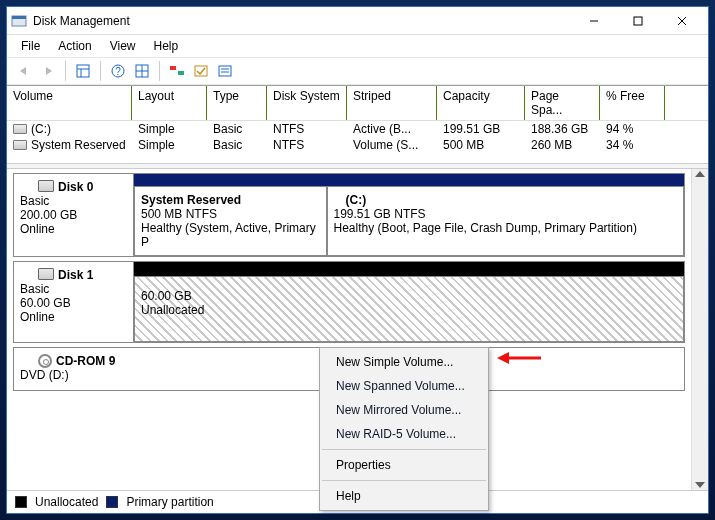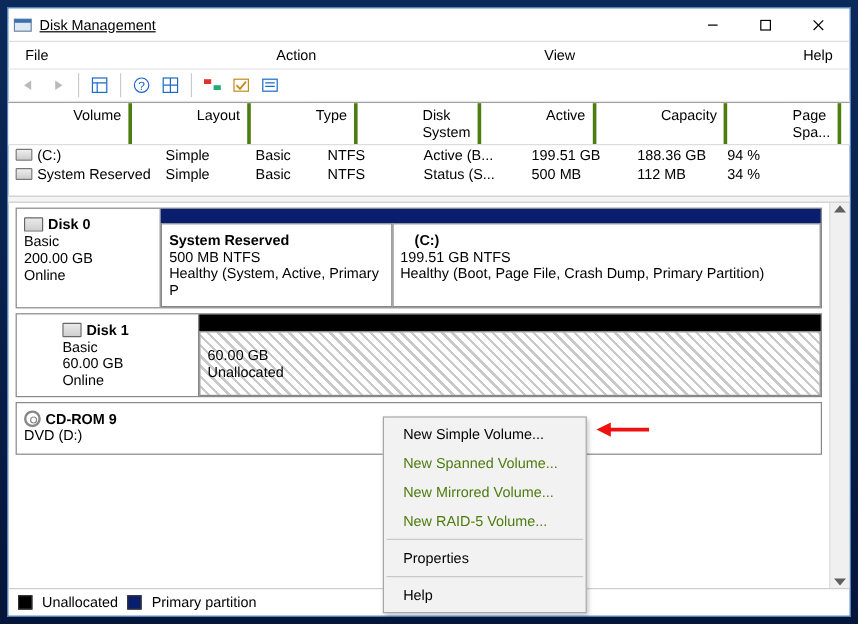--- a/index.html
+++ b/index.html
@@ -1,61 +1,61 @@
 <!DOCTYPE html>
 <html><head>
 <meta charset="utf-8">
 <style>
   * { box-sizing: border-box; margin: 0; padding: 0; }
   body { font-family: "Segoe UI", Tahoma, sans-serif; font-size: 12px; background: #0a1840; }
   .outer { padding: 6px; background: linear-gradient(180deg,#0b2a5a,#06153a); width:715px; height:520px; }
   .window { background: #fff; border: 1px solid #3a6fb0; width: 100%; height: 100%; display: flex; flex-direction: column; position: relative; }
   .titlebar { display:flex; align-items:center; height:28px; padding:0 4px; border-bottom:1px solid #ddd; }
   .titlebar .app-icon { width:16px; height:16px; margin-right:6px; display:inline-flex; }
-  .titlebar .title { flex:1; font-size:12px;text-decoration:underline; }
+  .titlebar .title { flex:1; font-size:12px; }
   .winbtns { display:flex; }
   .winbtn { width:44px; height:28px; display:flex; align-items:center; justify-content:center; }
-  .menubar { display:flex; gap:2px; padding:2px 6px; font-size:12px;justify-content:space-between; }
+  .menubar { display:flex; gap:2px; padding:2px 6px; font-size:12px; }
   .menubar .mitem { padding:2px 8px; }
   .toolbar { display:flex; align-items:center; padding:2px 6px; border-top:1px solid #e6e6e6; border-bottom:1px solid #e6e6e6; height:28px; gap:2px; }
   .tb { width:22px; height:22px; display:inline-flex; align-items:center; justify-content:center; border:1px solid transparent;}
   .tb.disabled { opacity:.4; }
   .sep { width:1px; height:20px; background:#ccc; margin:0 4px; }
   .list-area { border-top:1px solid #a0a0a0; }
   .colhdr { display:flex; background:#fff; border-bottom:1px solid #ddd; font-size:12px; }
-  .colhdr .col { padding:3px 6px; border-right:3px solid #4d7c0f; background:#fff;margin-left:48px; }
+  .colhdr .col { padding:3px 6px; border-right:1px solid #4d7c0f; background:#fff; }
   .rows .row { display:flex; font-size:12px; }
   .rows .cell { padding:1px 6px; white-space:nowrap; overflow:hidden; text-overflow:ellipsis;}
   .rows .cell.first { display:flex; align-items:center; gap:4px; }
   .drive-ico { width:14px; height:10px; border:1px solid #777; border-radius:1px; background:linear-gradient(#eee,#ccc); display:inline-block; }
   .splitter { height:6px; background:#f4f4f4; border-top:1px solid #ccc; border-bottom:1px solid #ccc;}
   .disk-area { flex:1; overflow:auto; display:flex; }
   .diskcol { flex:1; }
   .diskrow { display:flex; border:1px solid #888; margin:4px 6px 4px 6px; }
   .diskinfo { width:120px; border-right:1px solid #888; padding:6px; font-size:12px; }
-  .diskinfo .dname { font-weight:bold; display:flex; align-items:center; gap:4px;}
+  .diskinfo .dname { font-weight:bold; display:flex; gap:4px;margin-left:18px;}
   .disk-ico { width:16px; height:12px; border:1px solid #666; border-radius:1px; background:linear-gradient(#e9e9e9,#cfcfcf); display:inline-block; }
   .cd-ico { width:14px; height:14px; border:2px solid #888; border-radius:50%; display:inline-block; position:relative;}
   .cd-ico::after{content:"";position:absolute;width:4px;height:4px;border:1px solid #888;border-radius:50%;top:3px;left:3px;}
   .partitions { flex:1; display:flex; flex-direction:column; }
   .pbar-top { height:14px; }
   .navy { background:#0a1e6e; }
   .black { background:#000; }
   .pbody { flex:1; display:flex; }
   .part { border:1px solid #888; padding:6px; font-size:12px; overflow:hidden;}
   .part .pname { font-weight:bold; }
   .hatch { background: repeating-linear-gradient(45deg,#fff,#fff 4px,#c9c9c9 4px,#c9c9c9 6px); }
   .scroll-right { width:17px; background:#f0f0f0; border-left:1px solid #ddd; position:relative;}
   .scroll-right::before{content:"";position:absolute;top:2px;left:3px;width:0;height:0;border-left:5px solid transparent;border-right:5px solid transparent;border-bottom:6px solid #606060;}
   .scroll-right::after{content:"";position:absolute;bottom:2px;left:3px;width:0;height:0;border-left:5px solid transparent;border-right:5px solid transparent;border-top:6px solid #606060;}
   .legend { display:flex; align-items:center; gap:8px; padding:4px 8px; border-top:1px solid #ccc; font-size:12px;}
   .lg-sw { width:12px; height:12px; display:inline-block; border:1px solid #333;}
   .ctx { position:absolute; background:#f2f2f2; border:1px solid #a7a7a7; box-shadow:2px 2px 4px rgba(0,0,0,.25); font-size:12px; min-width:170px; padding:2px 0;}
   .ctx .ci { padding:5px 16px; color:#000; }
-  .ctx .ci.disabled { color:#4d7c0f; }
+  .ctx .ci.disabled { color:#0f172a; }
   .ctx .cdiv { height:1px; background:#c9c9c9; margin:3px 2px; }
   .arrow { position:absolute; width:44px; height:14px; }
   .arrow svg { width:100%; height:100%; }
   .c-vol{width:125px}.c-lay{width:75px}.c-typ{width:60px}.c-fs{width:80px}.c-stat{width:90px}.c-cap{width:88px}.c-free{width:75px}.c-pct{width:65px}
   .list-area{height:78px;}
   .rows{height:44px;}
 </style>
 </head>
 <body>
 
@@ -151,21 +151,21 @@
           </svg>
         </span>
   </div>
 
   <div class="list-area">
     <div class="colhdr">
       <div class="col c-vol">Volume</div>
       <div class="col c-lay">Layout</div>
       <div class="col c-typ">Type</div>
       <div class="col c-fs">Disk System</div>
-      <div class="col c-stat">Active</div>
+      <div class="col c-stat">Striped</div>
       <div class="col c-cap">Capacity</div>
       <div class="col c-free">Page Spa...</div>
       <div class="col c-pct">% Free</div>
     </div>
     <div class="rows">
       <div class="row">
         <div class="cell first c-vol">
               <span class="drive-ico"></span>
               <span>(C:)</span>
             </div>
@@ -178,23 +178,23 @@
         <div class="cell c-pct">94 %</div>
       </div>
       <div class="row">
         <div class="cell first c-vol">
               <span class="drive-ico"></span>
               <span>System Reserved</span>
             </div>
         <div class="cell c-lay">Simple</div>
         <div class="cell c-typ">Basic</div>
         <div class="cell c-fs">NTFS</div>
-        <div class="cell c-stat">Status (S...</div>
+        <div class="cell c-stat">Volume (S...</div>
         <div class="cell c-cap">500 MB</div>
-        <div class="cell c-free">112 MB</div>
+        <div class="cell c-free">260 MB</div>
         <div class="cell c-pct">34 %</div>
       </div>
     </div>
   </div>
 
   <div class="splitter"></div>
 
   <div class="disk-area">
     <div class="diskcol">
 
@@ -218,21 +218,21 @@
             </div>
             <div class="part" style="width:65%;">
               <div class="pname" style="padding-left:12px;">(C:)</div>
               <div>199.51 GB NTFS</div>
               <div>Healthy (Boot, Page File, Crash Dump, Primary Partition)</div>
             </div>
           </div>
         </div>
       </div>
 
-      <div class="diskrow" style="height:70px;padding-left:32px;">
+      <div class="diskrow" style="height:82px;">
         <div class="diskinfo">
           <div class="dname">
                 <span class="disk-ico"></span>
                 <span>Disk 1</span>
               </div>
           <div>Basic</div>
           <div>60.00 GB</div>
           <div>Online</div>
         </div>
         <div class="partitions">

